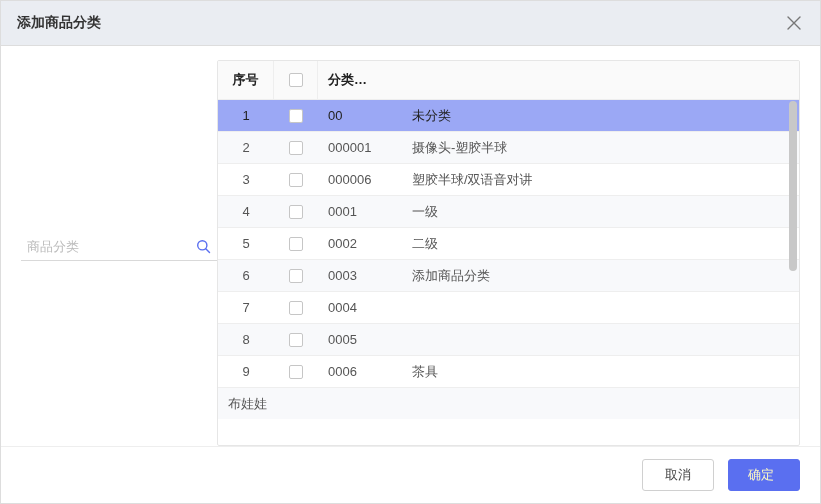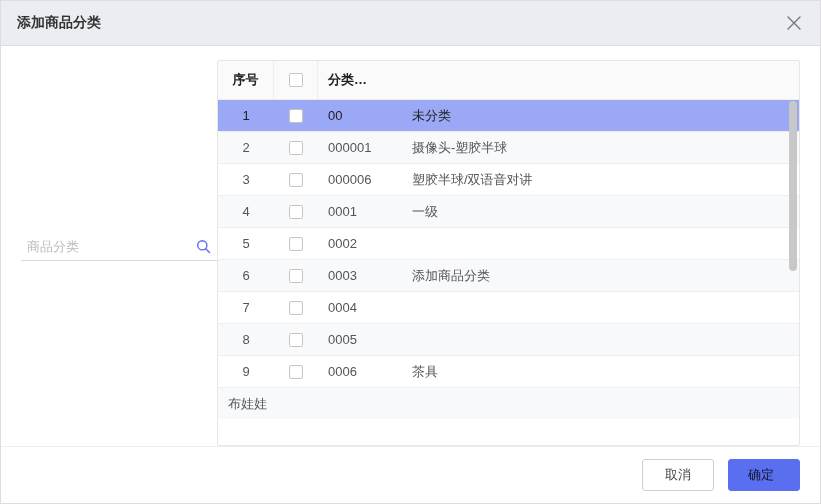--- a/index.html
+++ b/index.html
@@ -164,21 +164,21 @@
       justify-content: center;
     }
     .btn-default {
       background: #fff;
       border: 1px solid #d0d0d0;
       color: #444;
     }
     .btn-primary {
       background: #5a6ff0;
       border: 1px solid #5a6ff0;
-      color: #0f172a;
+      color: #fef9c3;
       padding-left: 12px;
     }
     .tbody::-webkit-scrollbar { width: 0; }
   </style>
 </head>
 <body>
 
 <div class="dialog">
   <div class="dialog-header">
     <div class="dialog-title">添加商品分类</div>
@@ -240,20 +240,21 @@
             </div>
             <div class="cell col-code">0001</div>
             <div class="cell col-name">一级</div>
           </div>
           <div class="trow">
             <div class="cell col-seq">5</div>
             <div class="cell col-chk">
               <span class="chk"></span>
             </div>
             <div class="cell col-code">0002</div>
+            <div class="cell col-name">二级</div>
           </div>
           <div class="trow alt">
             <div class="cell col-seq">6</div>
             <div class="cell col-chk">
               <span class="chk"></span>
             </div>
             <div class="cell col-code">0003</div>
             <div class="cell col-name">添加商品分类</div>
           </div>
           <div class="trow">

